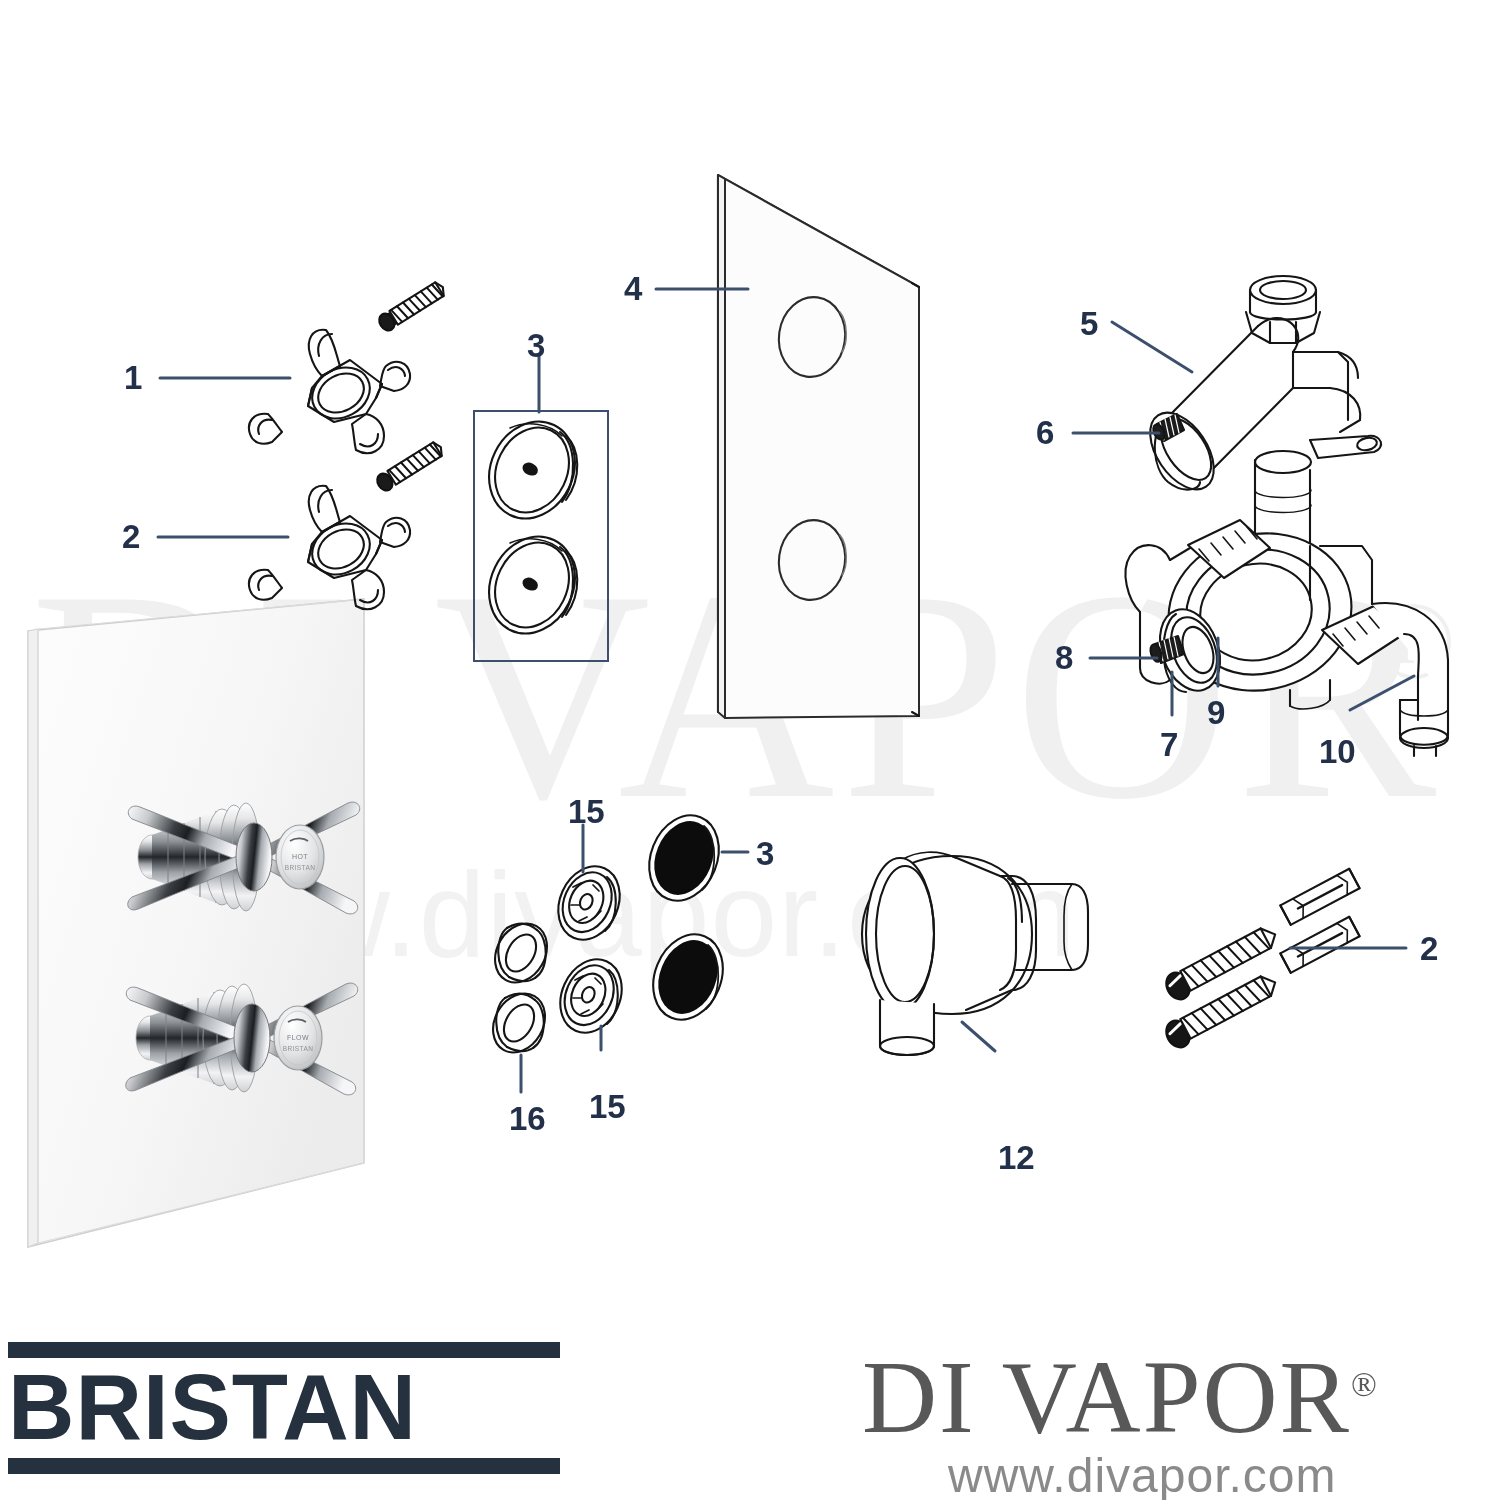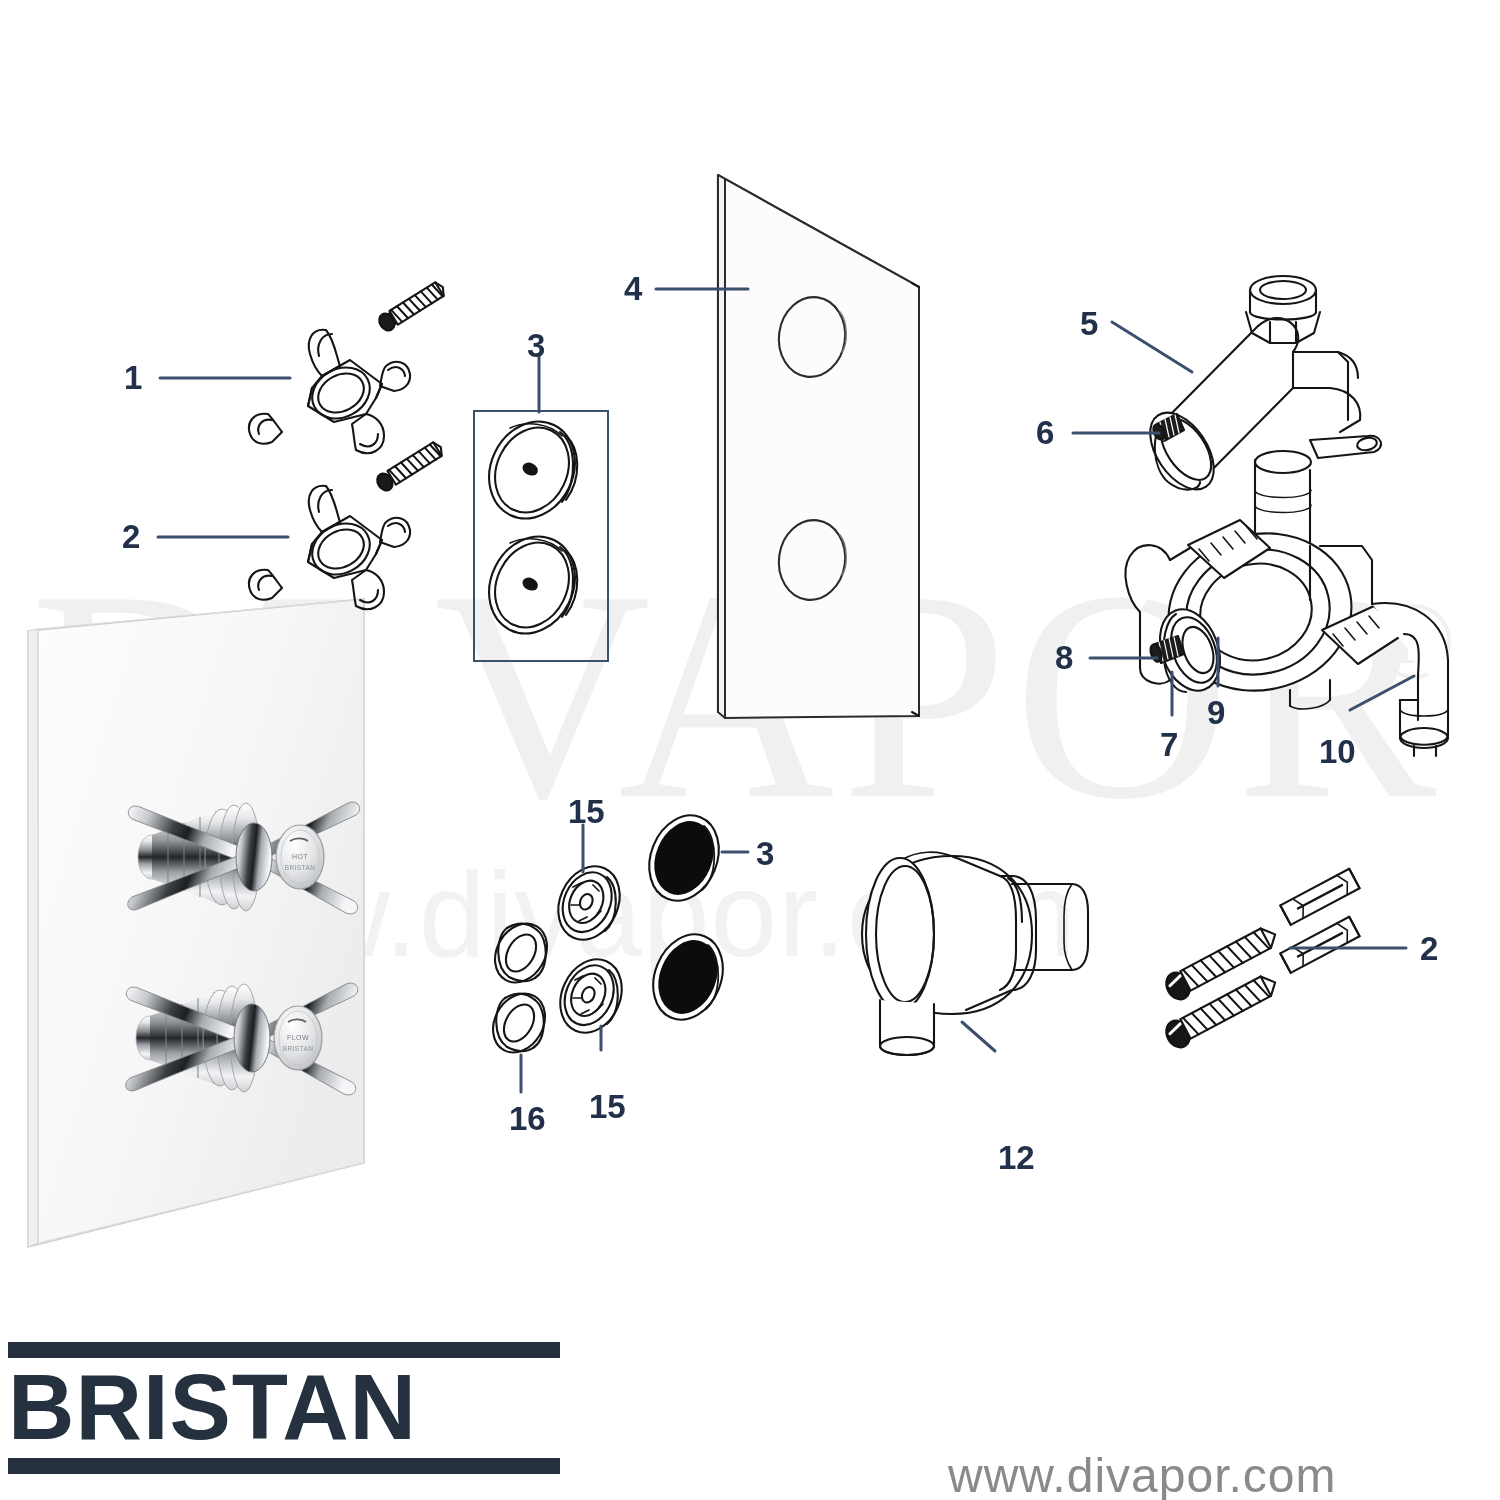--- a/index.html
+++ b/index.html
@@ -508,16 +508,19 @@
   <div class="lbl" style="left:756px;top:835px;">3</div>
   <div class="lbl" style="left:568px;top:793px;">15</div>
   <div class="lbl" style="left:589px;top:1059px;margin-top:29px;">15</div>
   <div class="lbl" style="left:509px;top:1100px;">16</div>
 
   <div id="footer">
     <div class="bristan-bar" id="bristan-top"></div>
     <div id="bristan-word">BRISTAN</div>
     <div class="bristan-bar" id="bristan-bot"></div>
 
+    <div id="divapor-word">
+      <span>DI VAPOR</span><span id="divapor-reg">®</span>
+    </div>
     <div id="divapor-url">www.divapor.com</div>
   </div>
 
 </div>
 
 </body></html>

